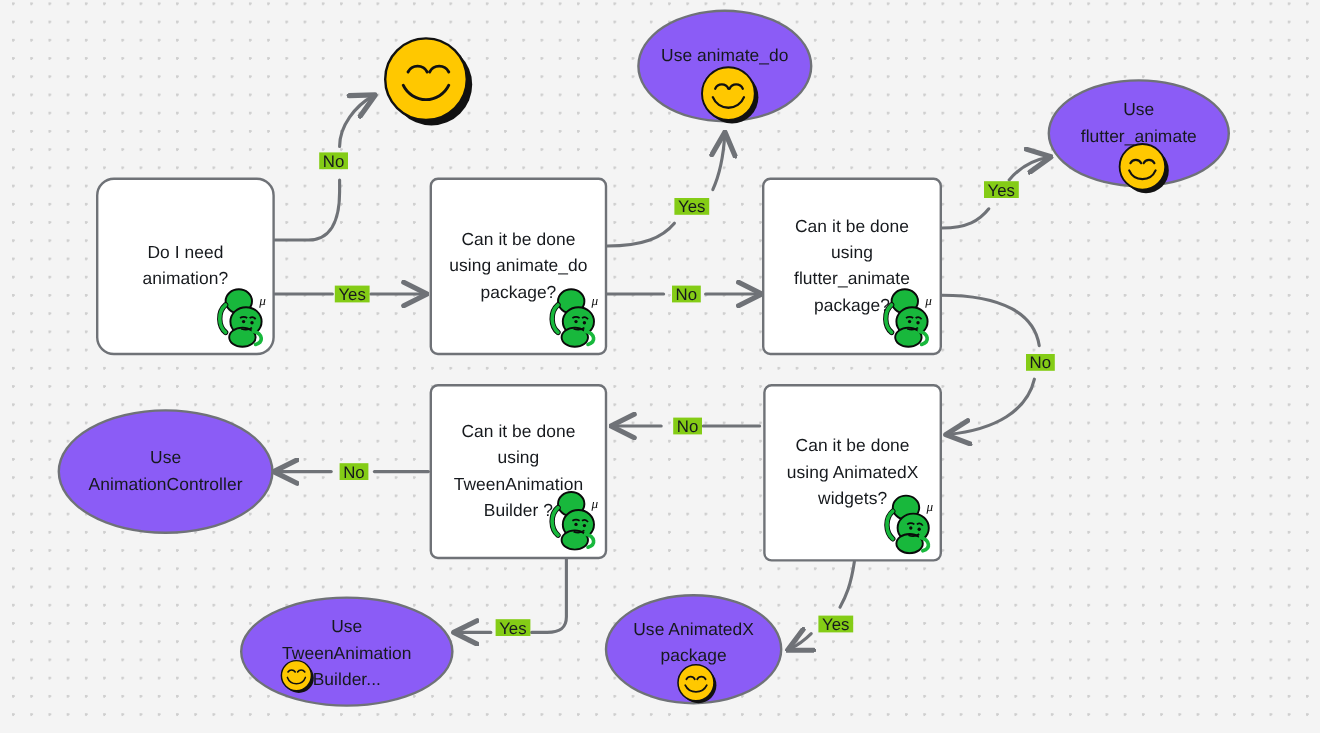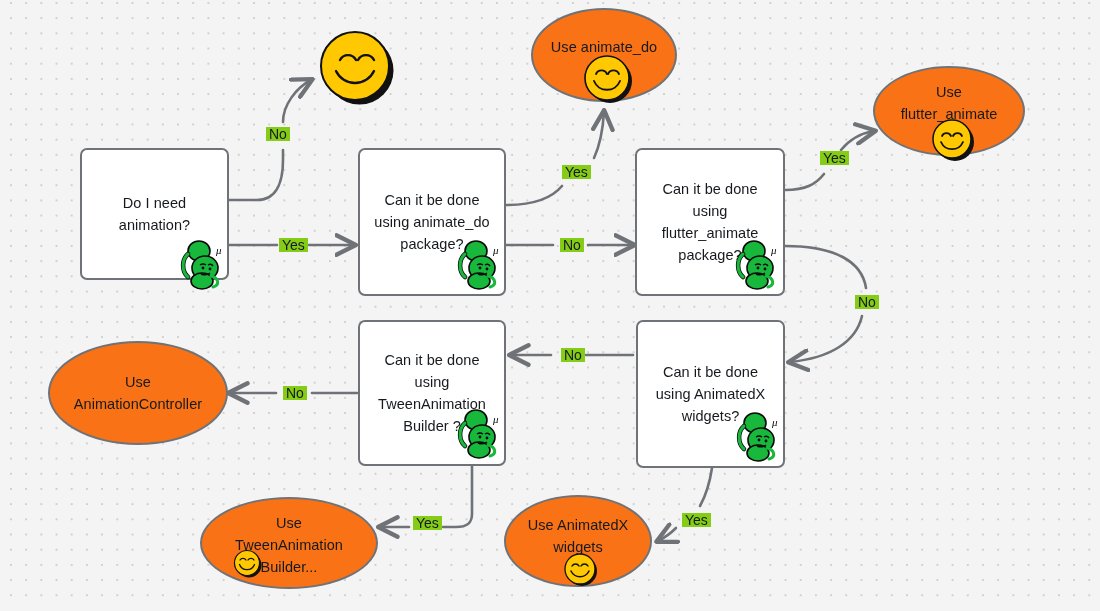--- a/index.html
+++ b/index.html
@@ -49,21 +49,21 @@
     font-size: 14.5px;
     line-height: 1.52;
     letter-spacing: 0.05px;
   }
   .node-box {
     background: #ffffff;
     border: 2.6px solid #6f7277;
     border-radius: 7px;
   }
   .node-ellipse {
-    background: #f97316;
+    background: #8b5cf6;
     border: 2.4px solid #6f7277;
     border-radius: 50%;
   }
   .node-label {
     position: relative;
     z-index: 3;
     padding: 0 6px;
     white-space: pre-line;
   }
   .edge-label {
@@ -143,21 +143,21 @@
   <div class="emoji" style="left:318px; top:29px; width:78px; height:78px;">
     <svg class="smiley" width="78" height="78" viewBox="0 0 78 78" xmlns="http://www.w3.org/2000/svg">
       <ellipse cx="41.5" cy="41.5" rx="34" ry="34" fill="#111111"></ellipse>
       <circle cx="37" cy="37" r="34" fill="#FFC800" stroke="#111111" stroke-width="2"></circle>
       <path d="M22,31 A9,9 0 0 1 38,31" fill="none" stroke="#111111" stroke-width="2.4" stroke-linecap="round"></path>
       <path d="M40,31 A9,9 0 0 1 56,31" fill="none" stroke="#111111" stroke-width="2.4" stroke-linecap="round"></path>
       <path d="M18,42 A21,21 0 0 0 56,42" fill="none" stroke="#111111" stroke-width="2.4" stroke-linecap="round"></path>
     </svg>
   </div>
 
-  <div class="node node-box" style="left:80px; top:148px; width:149px; height:132px;">
+  <div class="node node-box" style="left:80px; top:148px; width:149px; height:148px;border-radius:15px;">
     <span class="node-label">Do I need
 animation?</span>
     <svg class="emoji monster" style="left:97px; top:88px;" width="50" height="52" viewBox="0 0 50 52" xmlns="http://www.w3.org/2000/svg">
       <g stroke="#0a0a0a" stroke-width="1.6">
         <ellipse cx="20" cy="13" rx="11" ry="10" fill="#18B83C"></ellipse>
         <path d="M9,16 C2,22 3,34 9,39" fill="none" stroke-width="4.5" stroke-linecap="round"></path>
         <path d="M9,16 C2,22 3,34 9,39" fill="none" stroke="#18B83C" stroke-width="3" stroke-linecap="round"></path>
         <ellipse cx="26" cy="30" rx="13" ry="12" fill="#18B83C"></ellipse>
         <ellipse cx="23" cy="43" rx="11" ry="8" fill="#18B83C"></ellipse>
         <path d="M32,38 C40,40 41,47 34,49" fill="none" stroke="#18B83C" stroke-width="3" stroke-linecap="round"></path>
@@ -256,21 +256,21 @@
         <circle cx="24" cy="30" r="1.4" fill="#0a0a0a" stroke="none"></circle>
         <circle cx="31" cy="31" r="1.4" fill="#0a0a0a" stroke="none"></circle>
         <path d="M22,36 q5,2 9,-1" fill="none" stroke-width="1.4"></path>
       </g>
       <text x="37" y="16" font-family="'Liberation Serif', serif" font-size="11" font-style="italic" fill="#0a0a0a">μ</text>
     </svg>
   </div>
 
   <div class="node node-ellipse" style="left:504px; top:495px; width:148px; height:92px; align-items:flex-start; padding-top:17px;">
     <span class="node-label">Use AnimatedX
-widgets</span>
+package</span>
     <svg class="bare-smiley" style="left:57px; top:55px;" width="36" height="36" viewBox="0 0 36 36" xmlns="http://www.w3.org/2000/svg">
       <ellipse cx="19" cy="19" rx="15" ry="15" fill="#111111"></ellipse>
       <circle cx="17" cy="17" r="15" fill="#FFC800" stroke="#111111" stroke-width="1.3"></circle>
       <path d="M9,14 A4,4 0 0 1 16,14" fill="none" stroke="#111111" stroke-width="1.5" stroke-linecap="round"></path>
       <path d="M18,14 A4,4 0 0 1 25,14" fill="none" stroke="#111111" stroke-width="1.5" stroke-linecap="round"></path>
       <path d="M8,19 A10,10 0 0 0 26,19" fill="none" stroke="#111111" stroke-width="1.5" stroke-linecap="round"></path>
     </svg>
   </div>
 
   <div class="node node-box" style="left:358px; top:320px; width:148px; height:146px;">

